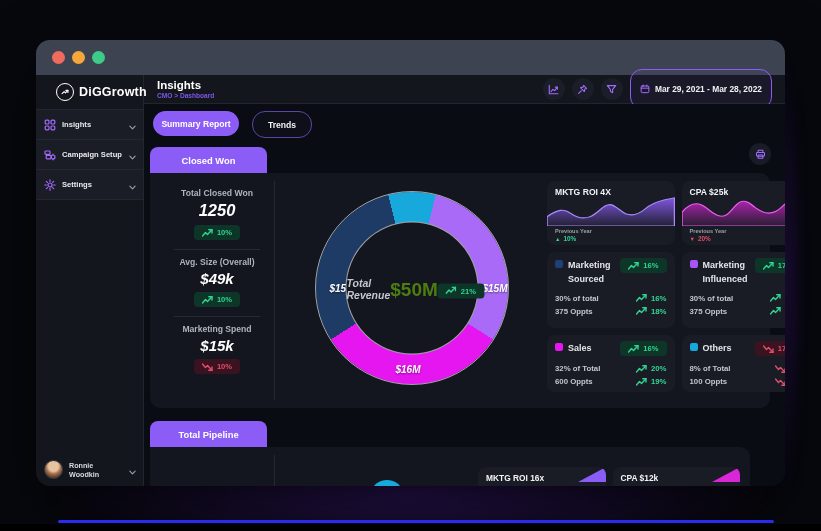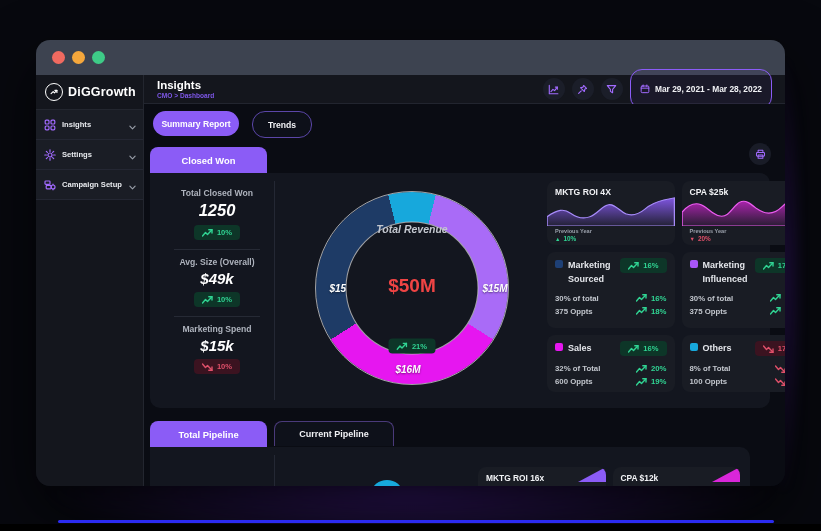--- a/index.html
+++ b/index.html
@@ -23,21 +23,21 @@
   .window{position:absolute;left:36px;top:40px;width:749px;height:446px;border-radius:14px;
     background:#0b0d15;overflow:hidden;z-index:2;box-shadow:0 24px 60px rgba(0,0,0,.65);}
   .titlebar{height:35px;background:#3d4350;display:flex;align-items:center;padding-left:16px;gap:7px;}
   .tl{width:13px;height:13px;border-radius:50%;}
   .tl.red{background:#f06a60}.tl.yellow{background:#f5a73c}.tl.green{background:#3ecb87}
 
   .app{display:flex;height:411px;}
 
   
   .sidebar{width:107px;background:#14161d;border-right:1px solid #23262f;position:relative;flex:none;}
-  .logo-row{height:34px;display:flex;align-items:center;gap:5px;padding-left:9px;border-bottom:1px solid #23262f;}
+  .logo-row{height:34px;display:flex;align-items:center;gap:5px;padding-left:20px;border-bottom:1px solid #23262f;}
   .logo-circle{width:16px;height:16px;border-radius:50%;border:1.6px solid #fff;display:grid;place-items:center;flex:none;}
   .logo-circle svg{width:10px;height:10px;fill:none;stroke:#fff;stroke-width:1.4;stroke-linecap:round;stroke-linejoin:round;}
   .logo-text{color:#fff;font-size:12.5px;font-weight:bold;letter-spacing:.2px;}
   .nav-item{height:29px;display:flex;align-items:center;gap:6px;padding:0 7px;background:#1a1d25;border-bottom:1px solid #242733;cursor:pointer;}
   .nav-ic{width:13px;height:13px;flex:none;display:grid;place-items:center;}
   .nav-ic svg{width:12px;height:12px;fill:none;stroke:#a26bff;stroke-width:1.2;stroke-linecap:round;stroke-linejoin:round;}
   .nav-label{color:#e8eaee;font-size:7.6px;font-weight:bold;}
   .nav-chev{margin-left:auto;}
   .chev svg{width:7px;height:5px;fill:none;stroke:#9aa0ab;stroke-width:1.3;stroke-linecap:round;stroke-linejoin:round;}
   .user-row{position:absolute;left:8px;bottom:7px;display:flex;align-items:center;gap:6px;width:92px;cursor:pointer;}
@@ -81,23 +81,23 @@
   .badge.up{background:#0d3628;color:#30d493;}
   .badge.down{background:#3b1320;color:#e0506a;}
   .tico{width:11px;height:8px;fill:none;stroke:currentColor;stroke-width:1.4;stroke-linecap:round;stroke-linejoin:round;flex:none;}
 
   
   .donut-zone{width:224px;position:relative;flex:none;}
   .donut{position:absolute;left:17px;top:11px;width:192px;height:192px;border-radius:50%;
     background:conic-gradient(from -14.4deg, #17a8dc 0deg 28.8deg, #a96bf7 28.8deg 136.8deg, #e616f0 136.8deg 252deg, #1e3b66 252deg 360deg);
     outline:1.5px solid rgba(255,255,255,.6);}
   .donut-hole{position:absolute;left:50%;top:50%;transform:translate(-50%,-50%);width:131px;height:131px;border-radius:50%;
-    background:#13161f;border:1.5px solid rgba(255,255,255,.6);display:flex;flex-direction:column;align-items:center;justify-content:space-between;}
+    background:#13161f;border:1.5px solid rgba(255,255,255,.6);display:flex;flex-direction:row;align-items:center;justify-content:flex-start;}
   .donut-title{color:#c3c7cf;font-size:10.5px;font-weight:bold;font-style:italic;}
-  .donut-value{color:#ef4444;font-size:19px;font-weight:bold;margin-top:2px;}
+  .donut-value{color:#4d7c0f;font-size:19px;font-weight:bold;margin-top:2px;}
   .ring-label{position:absolute;transform:translate(-50%,-50%);color:#fff;font-size:10px;font-weight:bold;font-style:italic;text-shadow:0 1px 2px rgba(0,0,0,.45);}
   .rl-left{left:26px;top:96px;}
   .rl-right{left:179px;top:96px;}
   .rl-bottom{left:92px;top:177px;}
 
   
   .right-grid{width:262px;flex:none;margin-left:auto;display:grid;grid-template-columns:1fr 1fr;grid-template-rows:64px 76px 57px;gap:7px;}
   .mini-card{background:#191c24;border-radius:8px;position:relative;overflow:hidden;}
   .mini-title{position:absolute;left:8px;top:6px;color:#f2f3f6;font-size:8.6px;font-weight:bold;z-index:2;}
   .spark{position:absolute;left:0;right:0;top:13px;height:32px;width:100%;}
@@ -163,20 +163,35 @@
       <div class="nav-item">
         <span class="nav-ic">
           <svg viewBox="0 0 12 12">
               <rect x="1.2" y="1.2" width="3.8" height="3.8" rx="1"></rect>
               <rect x="7" y="1.2" width="3.8" height="3.8" rx="1"></rect>
               <rect x="1.2" y="7" width="3.8" height="3.8" rx="1"></rect>
               <rect x="7" y="7" width="3.8" height="3.8" rx="1"></rect>
             </svg>
         </span>
         <span class="nav-label">Insights</span>
+        <span class="nav-chev chev"><svg viewBox="0 0 8 5">
+              <polyline points="1,1 4,4 7,1"></polyline>
+            </svg></span>
+      </div>
+      <div class="nav-item">
+        <span class="nav-ic">
+          <svg viewBox="0 0 12 12">
+              <rect x="1" y="2" width="5" height="3.4" rx="0.8"></rect>
+              <rect x="2.2" y="6.4" width="5" height="3.4" rx="0.8"></rect>
+              <circle cx="9" cy="8" r="2"></circle>
+              <line x1="9" y1="5.2" x2="9" y2="6"></line>
+              <line x1="9" y1="10" x2="9" y2="10.8"></line>
+            </svg>
+        </span>
+        <span class="nav-label">Campaign Setup</span>
         <span class="nav-chev chev"><svg viewBox="0 0 8 5">
               <polyline points="1,1 4,4 7,1"></polyline>
             </svg></span>
       </div>
       <div class="nav-item">
         <span class="nav-ic">
           <svg viewBox="0 0 12 12">
               <circle cx="6" cy="6" r="2"></circle>
               <line x1="6" y1="0.8" x2="6" y2="2.4"></line>
               <line x1="6" y1="9.6" x2="6" y2="11.2"></line>
@@ -186,36 +201,28 @@
               <line x1="8.6" y1="8.6" x2="9.7" y2="9.7"></line>
               <line x1="2.3" y1="9.7" x2="3.4" y2="8.6"></line>
               <line x1="8.6" y1="3.4" x2="9.7" y2="2.3"></line>
             </svg>
         </span>
         <span class="nav-label">Settings</span>
         <span class="nav-chev chev"><svg viewBox="0 0 8 5">
               <polyline points="1,1 4,4 7,1"></polyline>
             </svg></span>
       </div>
-      <div class="nav-item">
-        <span class="nav-ic">
-          <svg viewBox="0 0 12 12">
-              <rect x="1" y="2" width="5" height="3.4" rx="0.8"></rect>
-              <rect x="2.2" y="6.4" width="5" height="3.4" rx="0.8"></rect>
-              <circle cx="9" cy="8" r="2"></circle>
-              <line x1="9" y1="5.2" x2="9" y2="6"></line>
-              <line x1="9" y1="10" x2="9" y2="10.8"></line>
-            </svg>
-        </span>
-        <span class="nav-label">Campaign Setup</span>
-        <span class="nav-chev chev"><svg viewBox="0 0 8 5">
+
+      <div class="user-row">
+        <span class="avatar"></span>
+        <span class="user-name">Ronnie Woodkin</span>
+        <span class="user-chev chev"><svg viewBox="0 0 8 5">
               <polyline points="1,1 4,4 7,1"></polyline>
             </svg></span>
       </div>
-
     </div>
 
     <div class="main">
       <div class="topbar">
         <div>
           <div class="page-title">Insights</div>
           <div class="breadcrumb">CMO &gt; Dashboard</div>
         </div>
         <div class="topbar-right">
           <span class="icon-btn">
@@ -495,21 +502,20 @@
                       <span>2%</span>
                     </span>
                   </div>
               </div>
             </div>
           </div>
         </div>
 
         <div class="pipe-tabs">
           <div class="section-tab">Total Pipeline</div>
-          <div class="pipe-ghost">Current Pipeline</div>
         </div>
         <div class="pipe-card">
           <div class="pipe-div"></div>
           <div class="cyan-arc"></div>
           <div class="pipe-grid">
             <div class="pipe-mini">
               <div class="pipe-mini-title">MKTG ROI 16x</div>
               <svg class="corner-accent" viewBox="0 0 28 15" preserveAspectRatio="none">
                   <path d="M0 15 L28 0 L28 15 Z" fill="#8b5cf6"></path>
                 </svg>

